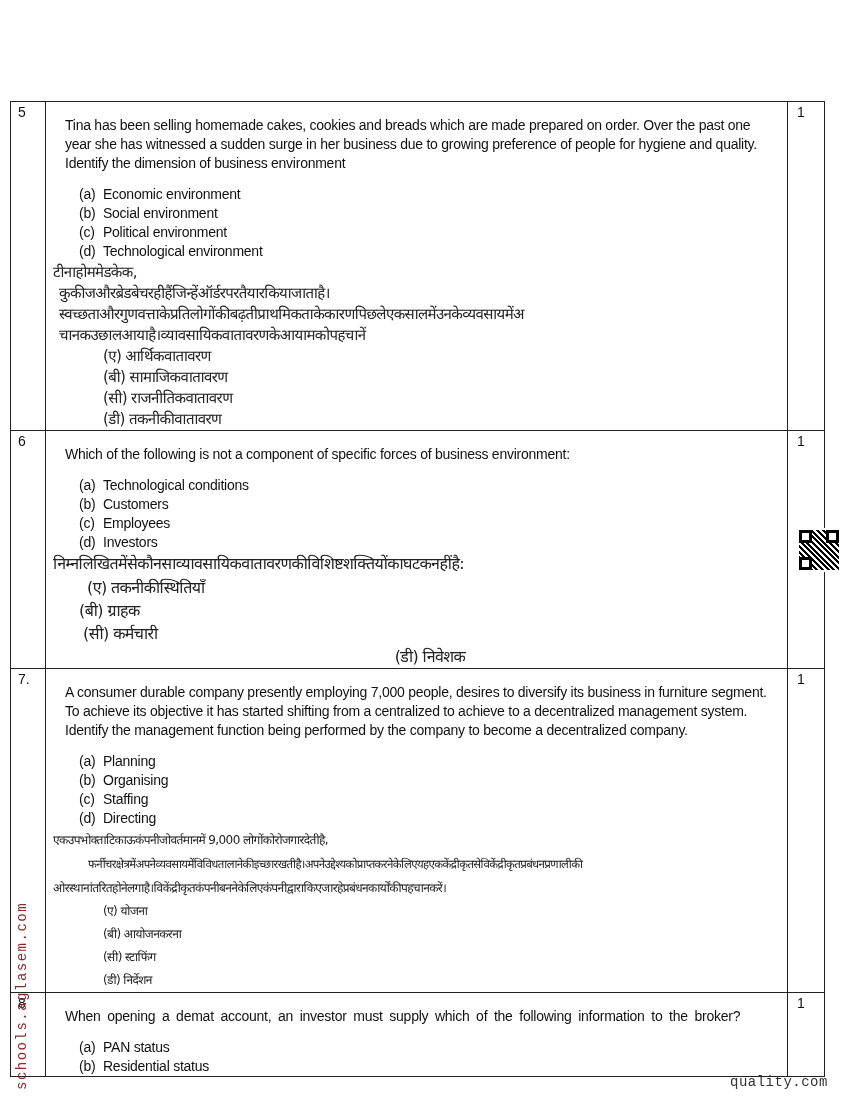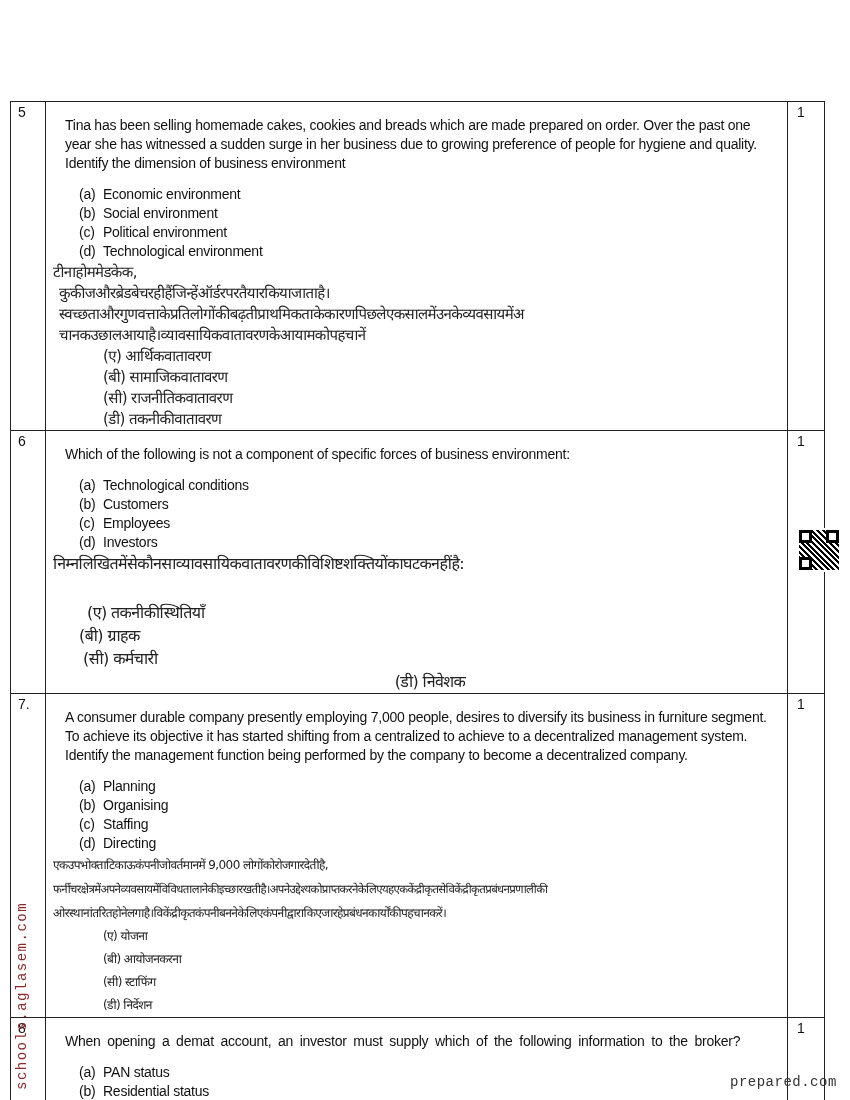--- a/index.html
+++ b/index.html
@@ -120,21 +120,21 @@
               <span class="lbl">(c)</span>
               <span>Employees</span>
             </li>
         <li>
               <span class="lbl">(d)</span>
               <span>Investors</span>
             </li>
       </ul>
       <div class="hindi" style="font-size:16px;">
         <p class="hindi-stem" style="line-height:24px;">निम्नलिखितमेंसेकौनसाव्यावसायिकवातावरणकीविशिष्टशक्तियोंकाघटकनहींहै:</p>
-        <ul class="hindi-opts" style="padding-left:26px;margin-top:25px;">
+        <ul class="hindi-opts" style="padding-left:26px;">
           <li style="line-height:23px; padding-left:8px;">(ए) तकनीकीस्थितियाँ</li>
           <li style="line-height:23px;">(बी) ग्राहक</li>
           <li style="line-height:23px; padding-left:4px;">(सी) कर्मचारी</li>
           <li style="line-height:23px;text-align:center;">(डी) निवेशक</li>
         </ul>
       </div>
     </td>
     <td class="marks">1</td>
   </tr>
 
@@ -159,21 +159,21 @@
               <span class="lbl">(c)</span>
               <span>Staffing</span>
             </li>
         <li>
               <span class="lbl">(d)</span>
               <span>Directing</span>
             </li>
       </ul>
       <div class="hindi" style="font-size:12px;">
         <p class="hindi-stem" style="line-height:24px;">एकउपभोक्ताटिकाऊकंपनीजोवर्तमानमें 9,000 लोगोंकोरोजगारदेतीहै,</p>
-        <p class="hindi-stem" style="line-height:24px; font-size:11.5px;">फर्नीचरक्षेत्रमेंअपनेव्यवसायमेंविविधतालानेकीइच्छारखतीहै।अपनेउद्देश्यकोप्राप्तकरनेकेलिएयहएककेंद्रीकृतसेविकेंद्रीकृतप्रबंधनप्रणालीकी</p>
+        <p class="hindi-stem" style="line-height:24px; font-size:11.5px;margin-left:35px;">फर्नीचरक्षेत्रमेंअपनेव्यवसायमेंविविधतालानेकीइच्छारखतीहै।अपनेउद्देश्यकोप्राप्तकरनेकेलिएयहएककेंद्रीकृतसेविकेंद्रीकृतप्रबंधनप्रणालीकी</p>
         <p class="hindi-stem" style="line-height:24px;">ओरस्थानांतरितहोनेलगाहै।विकेंद्रीकृतकंपनीबननेकेलिएकंपनीद्वाराकिएजारहेप्रबंधनकार्योंकीपहचानकरें।</p>
         <ul class="hindi-opts" style="padding-left:50px;">
           <li style="line-height:23px;">(ए) योजना</li>
           <li style="line-height:23px;">(बी) आयोजनकरना</li>
           <li style="line-height:23px;">(सी) स्टाफिंग</li>
           <li style="line-height:23px;">(डी) निर्देशन</li>
         </ul>
       </div>
     </td>
     <td class="marks">1</td>
@@ -198,13 +198,13 @@
     </td>
     <td class="marks">1</td>
   </tr>
 </tbody>
   </table>
 
 <div class="qr-bg"></div>
 <div class="qr"></div>
 
 <div class="side-watermark">schools.aglasem.com</div>
-<div class="footer-mark">prepared.com</div>
+<div class="footer-mark">quality.com</div>
 
 </body></html>

